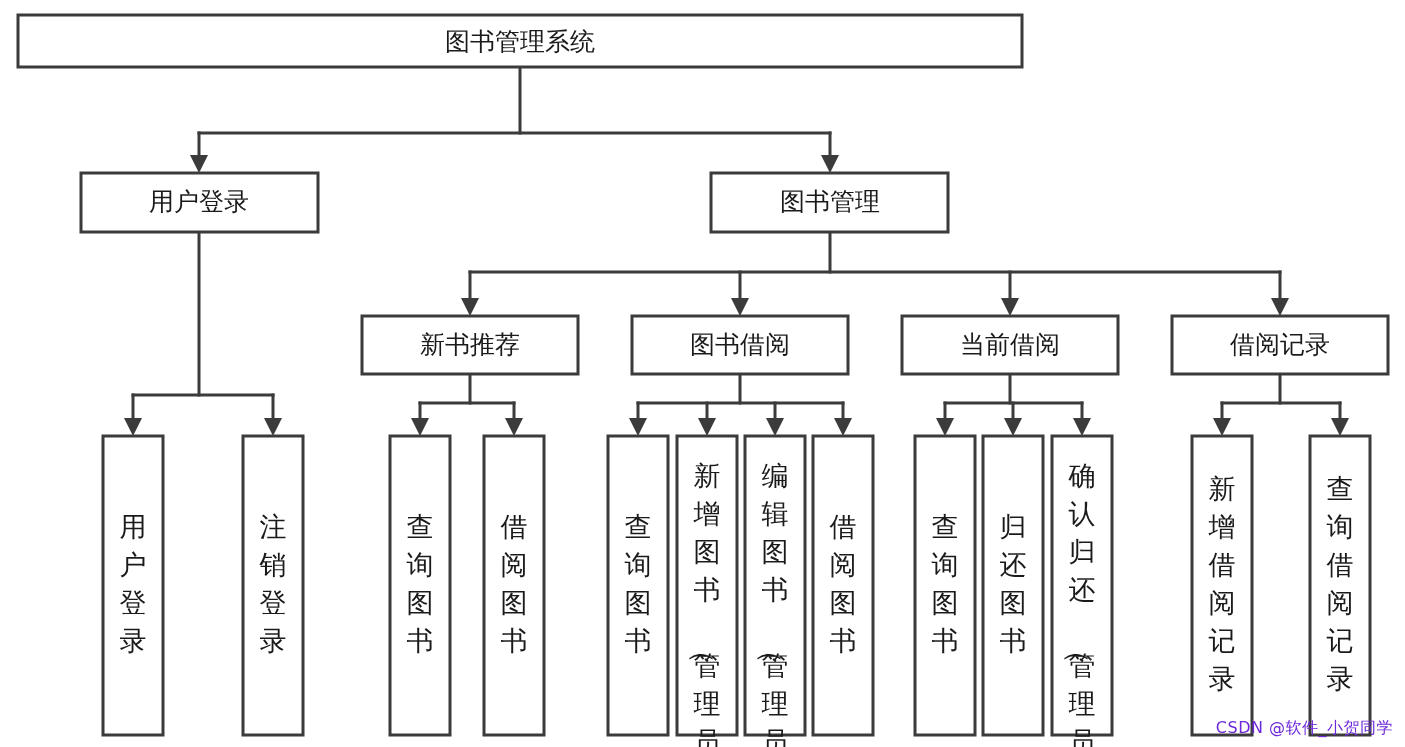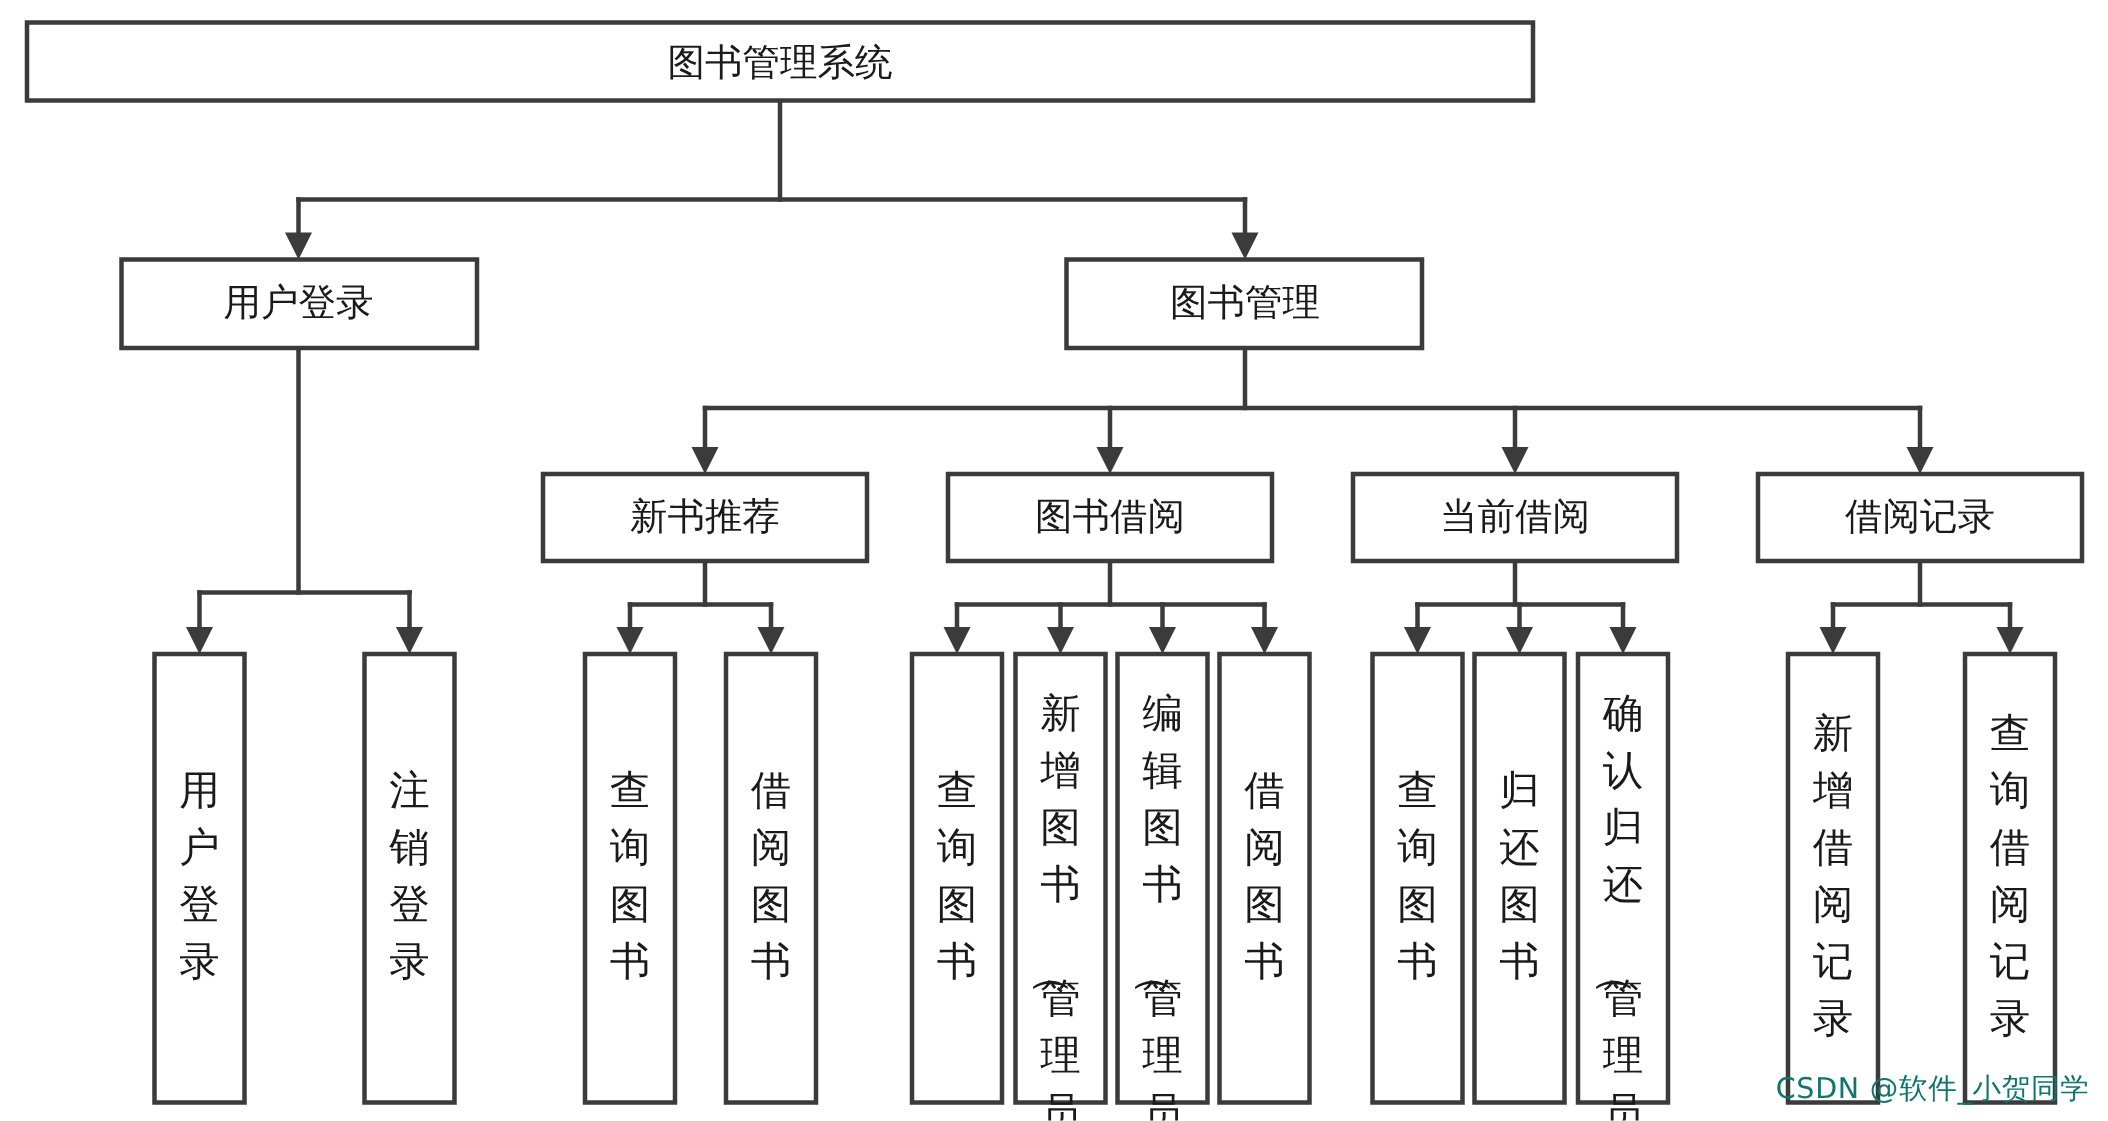--- a/index.html
+++ b/index.html
@@ -46,22 +46,22 @@
   }
   .arrow-head {
     fill: #3b3b3b;
     stroke: none;
   }
   .watermark {
     position: absolute;
     right: 12px;
     bottom: 8px;
     font-family: "DejaVu Sans", "Liberation Sans", sans-serif;
-    font-size: 19px;
-    color: #0f766e;
+    font-size: 16px;
+    color: #6d28d9;
     letter-spacing: 0.5px;
     white-space: nowrap;
     pointer-events: none;
   }
 </style>
 </head>
 <body>
 
 <svg id="diagram-root" viewBox="0 0 1405 747" width="1405" height="747" xmlns="http://www.w3.org/2000/svg">
 

